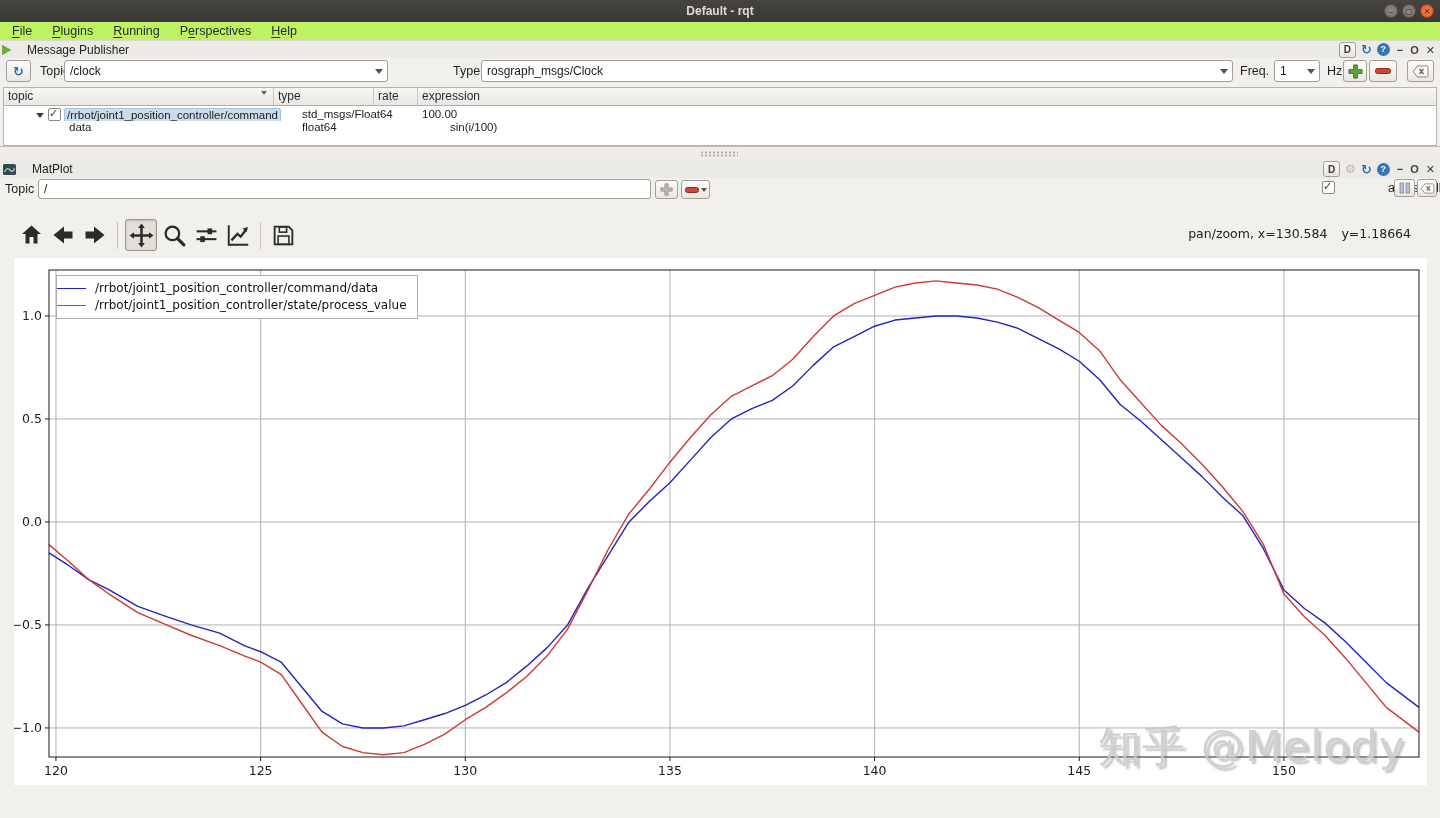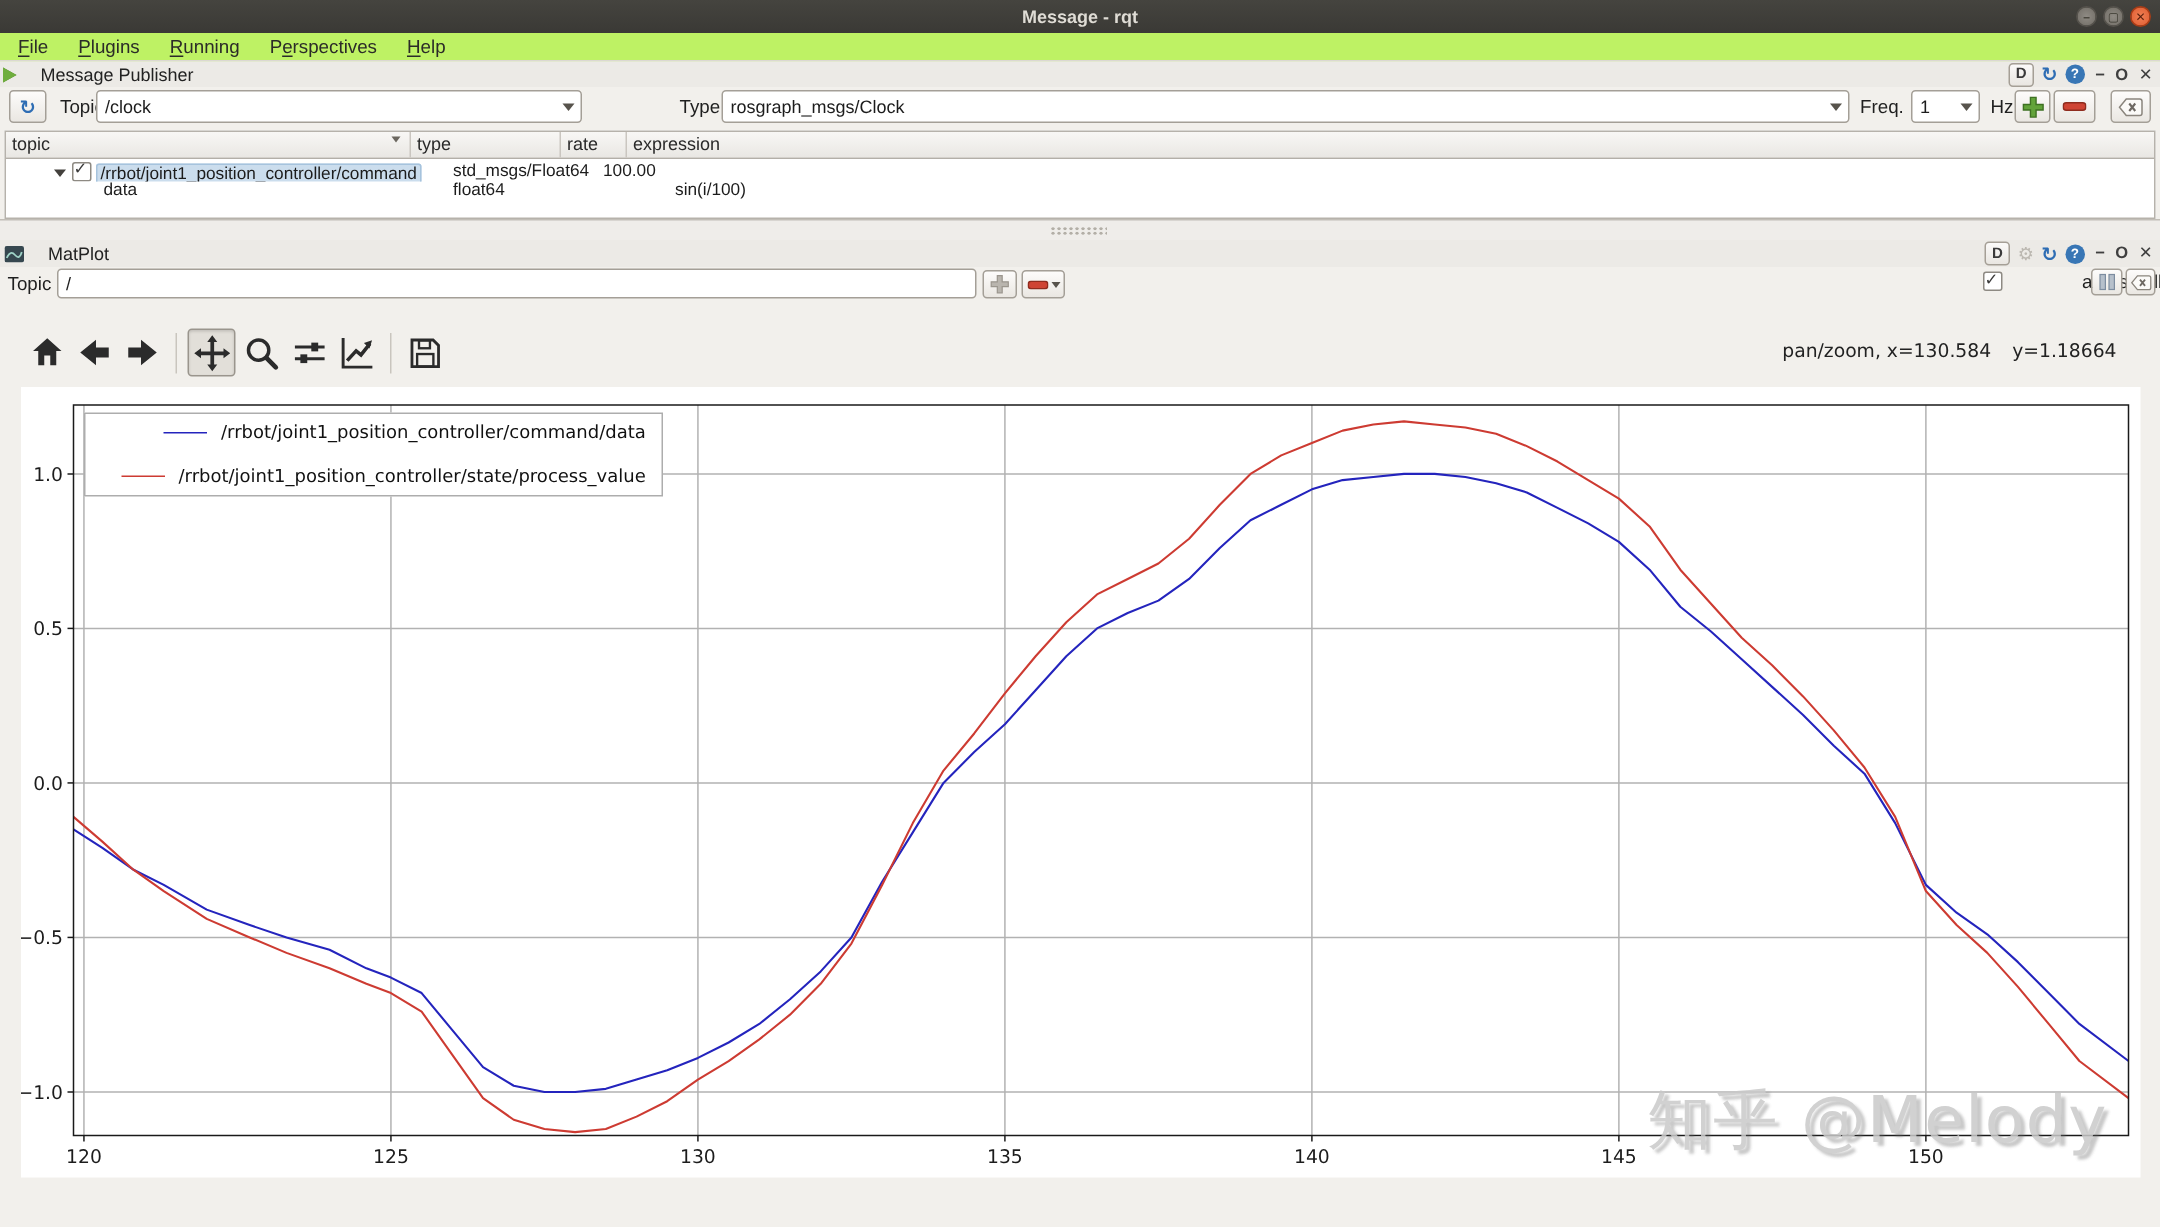--- a/index.html
+++ b/index.html
@@ -91,37 +91,37 @@
   .tool.active{border:1px solid #9a958d;background:#e2dfd9;box-shadow:inset 0 1px 2px rgba(0,0,0,.15);}
   .sep{width:1px;height:27px;background:#c9c5be;margin:0 5px;}
   .status{position:absolute;top:12px;right:29px;font-family:"DejaVu Sans",sans-serif;font-size:12.5px;color:#222;}
   .status span{margin-left:14px;}
 
   
   .figure{position:absolute;top:258px;left:14px;width:1413px;height:527px;background:#fff;}
   .figure svg{position:absolute;left:0;top:0;}
   .ticklabel{font-family:"DejaVu Sans",sans-serif;font-size:12.5px;fill:#1c1c1c;}
   .legend{position:absolute;left:42px;top:17px;background:#fff;border:1px solid #adadad;
-          padding:4px 10px 5px 24px;display:flex;flex-direction:column;gap:13px;align-items:flex-end;}
+          padding:4px 10px 5px 0;display:flex;flex-direction:column;gap:1px;}
   .legend-row{display:flex;align-items:center;gap:9px;height:16px;}
   .legend-swatch{width:29px;border-top:1.7px solid;}
   .legend-label{font-family:"DejaVu Sans",sans-serif;font-size:12px;color:#111;white-space:nowrap;}
 
   
   .watermark{position:absolute;left:1098px;top:718px;font-size:43px;letter-spacing:1px;color:#c9c9c9;
              text-shadow:3px 3px 2px rgba(110,110,110,.45);opacity:.85;font-family:"DejaVu Sans",sans-serif;
              pointer-events:none;z-index:5;}
 </style>
 </head>
 <body>
 
 <div class="app">
 
   <div class="titlebar">
-    <span class="title">Message - rqt</span>
+    <span class="title">Default - rqt</span>
     <div class="winbtns">
       <div class="winbtn">
           <span>–</span>
         </div>
       <div class="winbtn">
           <span>▢</span>
         </div>
       <div class="winbtn close">
           <span>✕</span>
         </div>
@@ -201,21 +201,21 @@
       </div>
       <div class="th" style="width:100px;">type</div>
       <div class="th" style="width:44px;">rate</div>
       <div class="th" style="flex:1;border-right:none;">expression</div>
     </div>
     <div class="trow" style="margin-top:2px;">
       <div class="td" style="width:270px;">
         <span class="tri-expand"></span><span class="cb checked"></span><span class="sel">/rrbot/joint1_position_controller/command</span>
       </div>
       <div class="td" style="width:100px;">std_msgs/Float64</div>
-      <div class="td" style="width:44px;">100.00</div>
+      <div class="td" style="width:44px;margin-left:20px;">100.00</div>
       <div class="td" style="flex:1;"></div>
     </div>
     <div class="trow">
       <div class="td" style="width:270px;padding-left:41px;">data</div>
       <div class="td" style="width:100px;">float64</div>
       <div class="td" style="width:44px;"></div>
       <div class="td" style="flex:1;padding-left:8px;">sin(i/100)</div>
     </div>
   </div>
 

